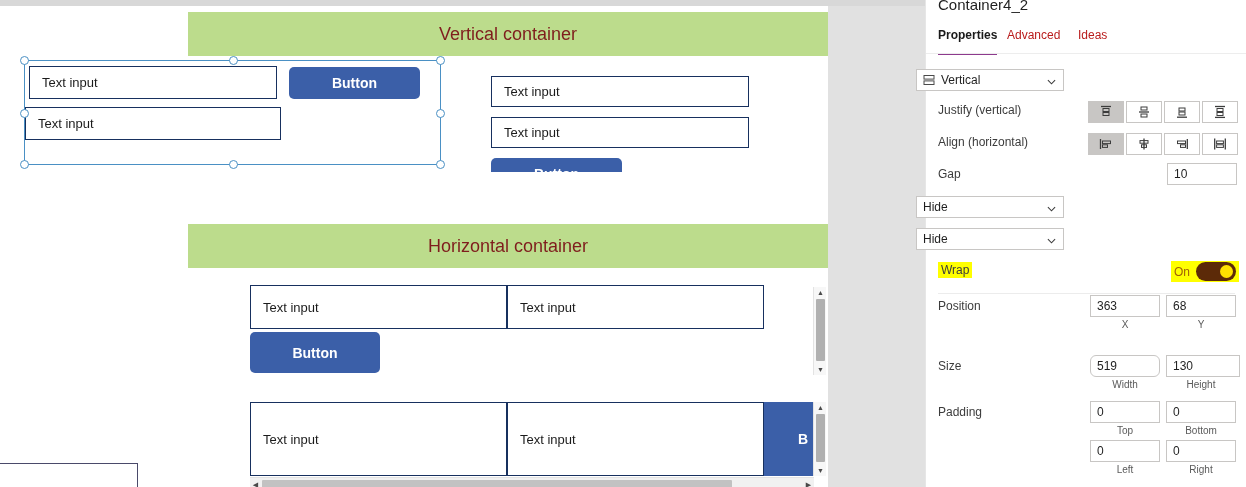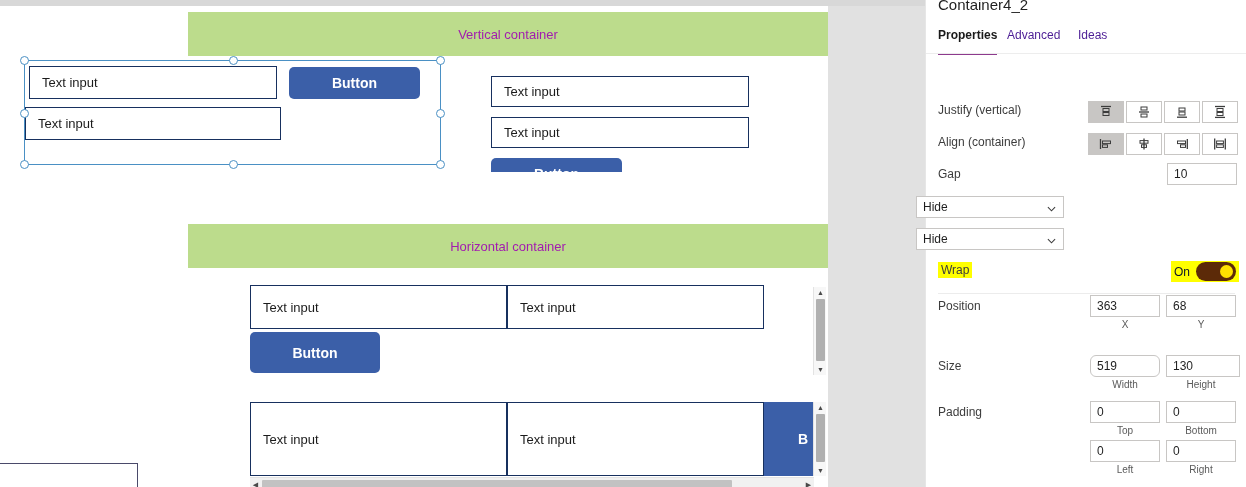--- a/index.html
+++ b/index.html
@@ -24,22 +24,22 @@
   }
   
   #app-screen{
     position:absolute;left:0;top:6px;width:828px;height:481px;
     background:#ffffff;
   }
   
   .green-header{
     position:absolute;
     background:#bcdc8c;
-    color:#a21caf;
-    font-size:13px;
+    color:#7f1d1d;
+    font-size:18px;
     display:flex;align-items:center;justify-content:center;
     font-family:"Liberation Sans", sans-serif;
   }
   #vertical-header{left:188px;top:6px;width:640px;height:44px;}
   #horizontal-header{left:188px;top:218px;width:640px;height:44px;}
 
   
   .ti{
     position:absolute;
     background:#ffffff;
@@ -120,21 +120,21 @@
   #panel-title{
     position:absolute;left:12px;top:-4px;
     font-size:15px;color:#1f1f1f;
     font-family:"Liberation Sans", sans-serif;
   }
   #tabs{
     position:absolute;left:0;top:28px;width:321px;height:24px;padding-left:26px;
   }
   .tab{
     position:absolute;top:0;height:24px;
-    font-size:12px;color:#4c1d95;
+    font-size:12px;color:#b91c1c;
     font-family:"Liberation Sans", sans-serif;
     cursor:pointer;
   }
   .tab.active{color:#1a1a1a;font-weight:bold;}
   .tab .ul{
     position:absolute;left:0;bottom:-3px;height:2px;width:100%;
     background:#8d3a8d;
   }
   #tabs-divider{
     position:absolute;left:0;top:53px;width:321px;height:1px;background:#ededed;
@@ -316,20 +316,37 @@
     </div>
     <div class="tab" style="left:81px;">
       <span>Advanced</span>
     </div>
     <div class="tab" style="left:152px;">
       <span>Ideas</span>
     </div>
   </div>
   <div id="tabs-divider"></div>
 
+  <div class="prow" style="top:64px;">
+    <div class="plabel">Direction</div>
+    <div class="fakeselect pcontrol" style="left:1163px;left:auto;right:10px;top:5px;width:148px;">
+      <span class="dir-ico">
+        <svg width="12" height="12" viewBox="0 0 12 12">
+          <rect x="1" y="1.5" width="10" height="3.6" fill="none" stroke="#4a4a4a" stroke-width="1"></rect>
+          <rect x="1" y="6.9" width="10" height="3.6" fill="none" stroke="#4a4a4a" stroke-width="1"></rect>
+        </svg>
+      </span>
+      <span>Vertical</span>
+      <span class="chev">
+        <svg width="9" height="9" viewBox="0 0 10 10">
+            <polyline points="1,3 5,7 9,3" fill="none" stroke="#3c3c3c" stroke-width="1.2"></polyline>
+          </svg>
+      </span>
+    </div>
+  </div>
 
   <div class="prow" style="top:96px;">
     <div class="plabel">Justify (vertical)</div>
     <div class="segbtn sel" style="left:1088px;left:auto;right:123px;top:5px;">
       <svg width="16" height="16" viewBox="0 0 16 16">
         <line x1="3" y1="2.5" x2="13" y2="2.5" stroke="#3c3c3c" stroke-width="1.3"></line>
         <rect x="5" y="4.5" width="6" height="3" fill="none" stroke="#3c3c3c" stroke-width="1"></rect>
         <rect x="5" y="8.5" width="6" height="3" fill="none" stroke="#3c3c3c" stroke-width="1"></rect>
       </svg>
     </div>
@@ -351,21 +368,21 @@
       <svg width="16" height="16" viewBox="0 0 16 16">
         <line x1="3" y1="2.5" x2="13" y2="2.5" stroke="#3c3c3c" stroke-width="1.3"></line>
         <rect x="5" y="4.5" width="6" height="3" fill="none" stroke="#3c3c3c" stroke-width="1"></rect>
         <rect x="5" y="8.5" width="6" height="3" fill="none" stroke="#3c3c3c" stroke-width="1"></rect>
         <line x1="3" y1="13.4" x2="13" y2="13.4" stroke="#3c3c3c" stroke-width="1.3"></line>
       </svg>
     </div>
   </div>
 
   <div class="prow" style="top:128px;">
-    <div class="plabel">Align (container)</div>
+    <div class="plabel">Align (horizontal)</div>
     <div class="segbtn sel" style="right:123px;top:5px;">
       <svg width="16" height="16" viewBox="0 0 16 16">
         <line x1="2.5" y1="3" x2="2.5" y2="13" stroke="#3c3c3c" stroke-width="1.3"></line>
         <rect x="4.5" y="5" width="8" height="2.6" fill="none" stroke="#3c3c3c" stroke-width="1"></rect>
         <rect x="4.5" y="8.8" width="5" height="2.6" fill="none" stroke="#3c3c3c" stroke-width="1"></rect>
       </svg>
     </div>
     <div class="segbtn" style="right:85px;top:5px;">
       <svg width="16" height="16" viewBox="0 0 16 16">
         <line x1="8" y1="2.5" x2="8" y2="13.5" stroke="#3c3c3c" stroke-width="1.3"></line>
@@ -419,21 +436,21 @@
           </svg>
       </span>
     </div>
   </div>
 
   <div class="prow" style="top:258px;">
     <div class="plabel" style="top:5px;">
       <span class="hl">Wrap</span>
     </div>
     <div class="pcontrol hl" style="right:8px;top:3px;display:flex;align-items:center;gap:6px;">
-      <span style="font-size:12px;color:#0f172a;">On</span>
+      <span style="font-size:12px;color:#a16207;">On</span>
       <span id="toggle-wrap" style="position:relative;">
         <span id="toggle-track" style="display:block;">
           <span id="toggle-knob"></span>
         </span>
       </span>
     </div>
   </div>
 
   <div id="panel-divider"></div>
 

